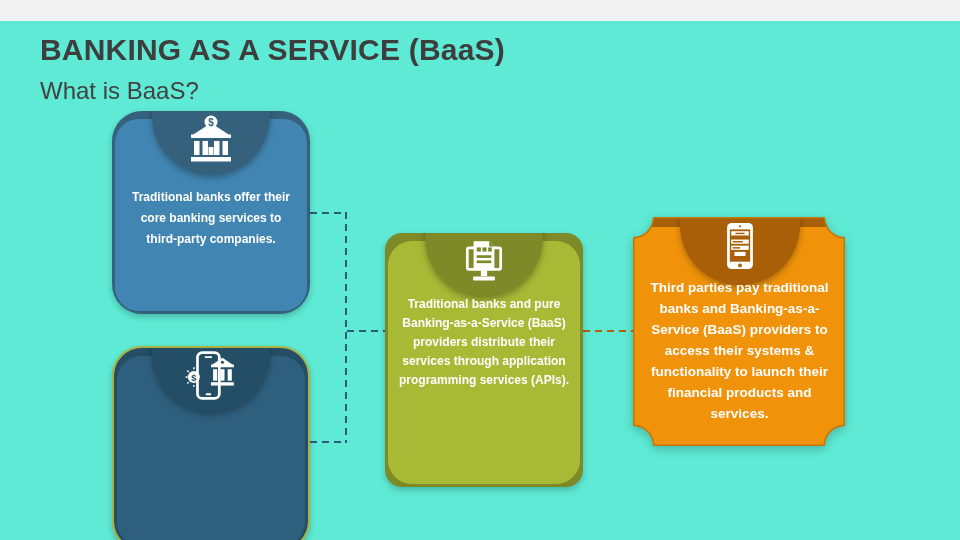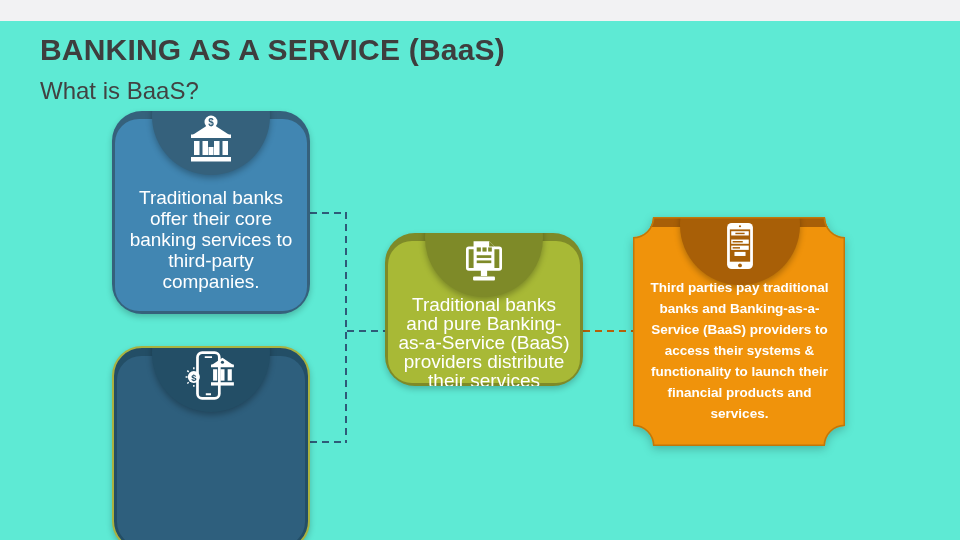--- a/index.html
+++ b/index.html
@@ -44,32 +44,32 @@
     border-radius:24px;background:var(--fill);
   }
   .box .bump{
     position:absolute;left:50%;top:-54px;width:118px;height:118px;margin-left:-59px;
     border-radius:50%;background:var(--accent);
     box-shadow:0 3px 6px rgba(0,0,0,.28);
   }
   .box .icon{position:absolute;left:50%;transform:translateX(-50%);}
   .box .card-text{
     position:absolute;color:#fff;text-align:center;
-    font-size:19px;font-weight:400;line-height:21px;
+    font-size:12px;font-weight:700;line-height:21px;
   }
 
   .box1{left:112px;top:90px;width:198px;height:203px;}
   .box1 .icon{top:4px;}
   .box1 .card-text{left:13px;right:13px;top:76px;}
 
   .box2{left:112px;top:325px;width:198px;height:205px;border:2px solid var(--edge);}
   .box2 .icon{top:3px;}
   .box2 .card-text{left:14px;right:14px;top:80px;}
 
-  .box3{left:385px;top:212px;width:198px;height:153px;}
+  .box3{left:385px;top:212px;width:198px;height:254px;border-radius:17px;}
   .box3 .icon{top:5px;}
   .box3 .card-text{left:11px;right:11px;top:62px;line-height:19px;}
 
   
   .plaque-wrap{
     position:absolute;left:633px;top:196px;width:213px;height:229px;z-index:1;
     filter:drop-shadow(0 3px 5px rgba(0,0,0,.22));
   }
   .plaque{
     position:absolute;inset:0;background:var(--fill);

